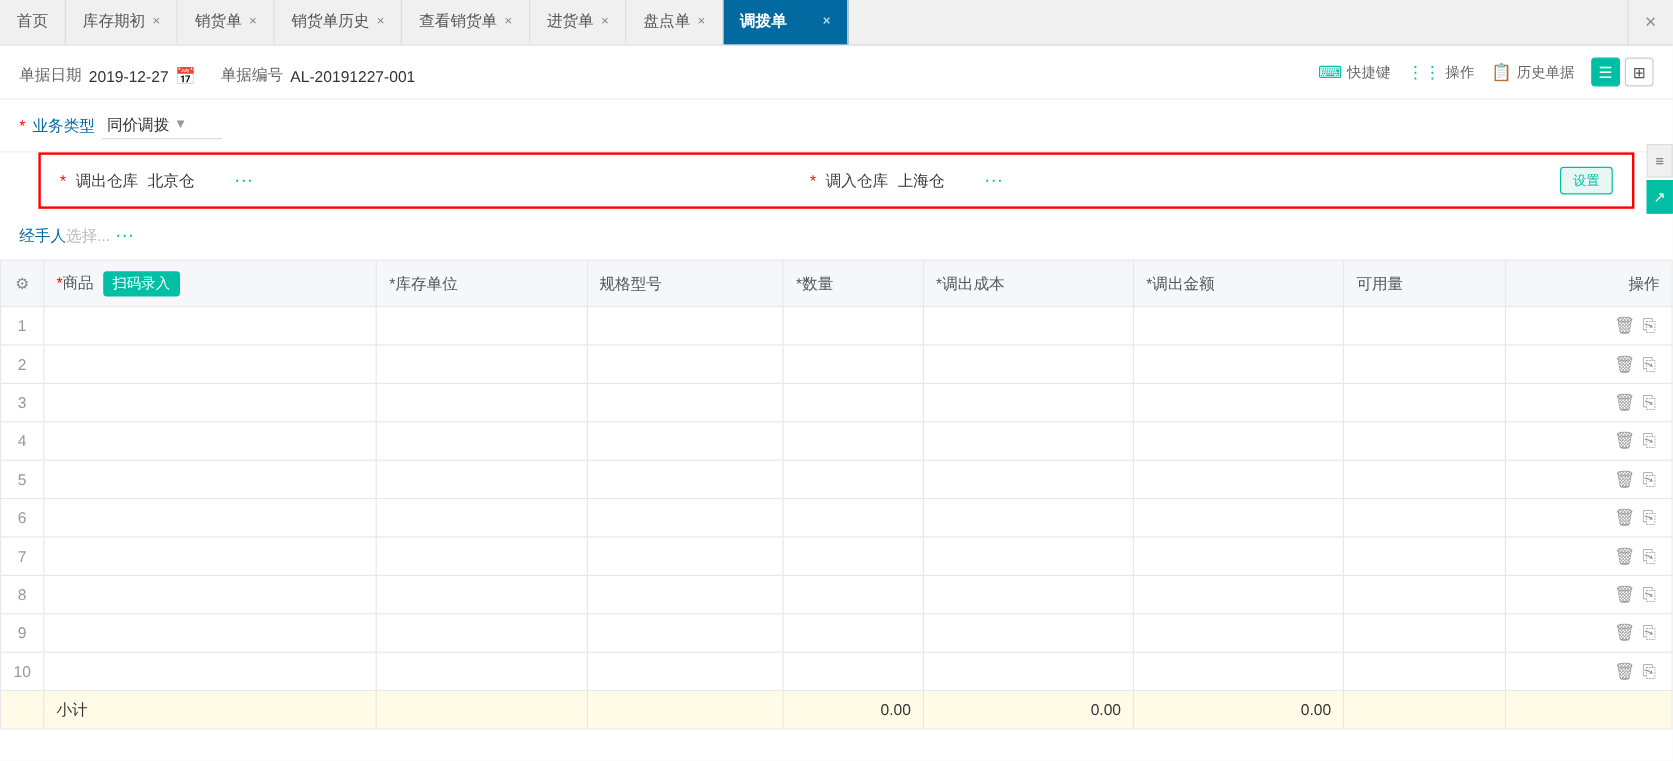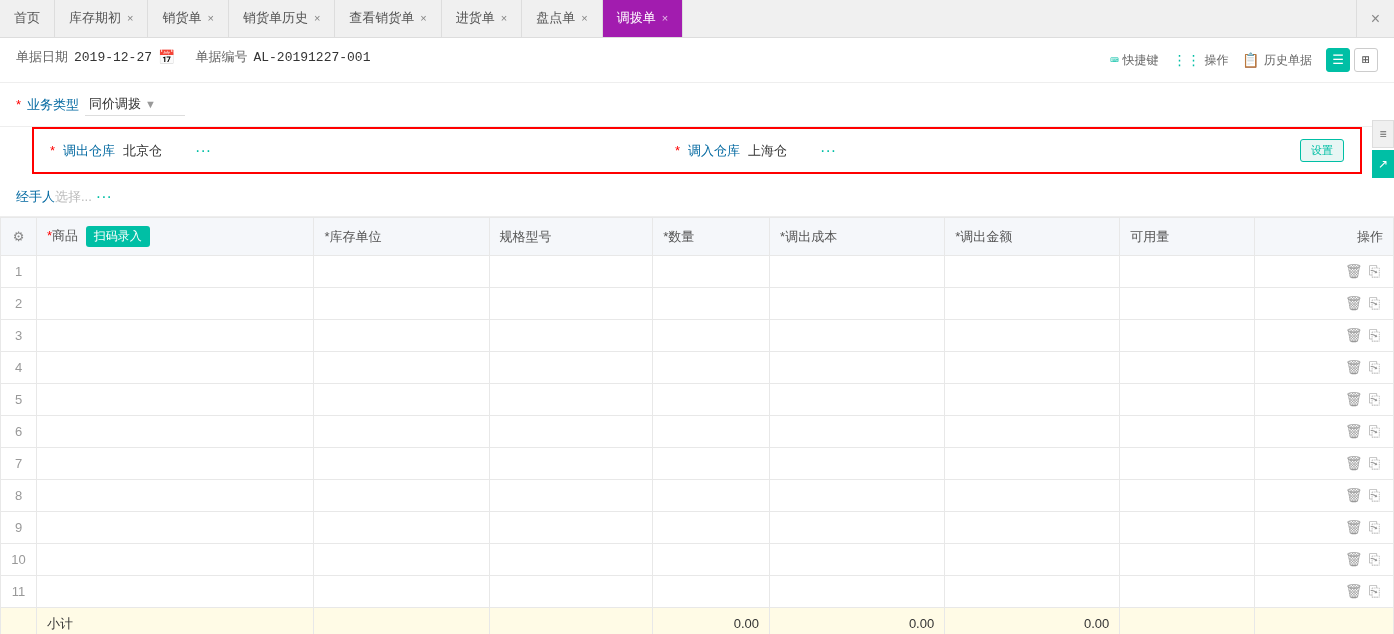--- a/index.html
+++ b/index.html
@@ -9,41 +9,41 @@
     .tab-bar {
       display: flex; align-items: flex-end; background: #f0f0f0; border-bottom: 1px solid #ddd;
       height: 38px; padding: 0 0; position: relative;
     }
     .tab-item {
       display: flex; align-items: center; padding: 0 14px; height: 38px;
       cursor: pointer; border-right: 1px solid #ddd; font-size: 13px; color: #555;
       background: #f0f0f0; white-space: nowrap;
     }
     .tab-item.active {
-      background: #a21caf; color: #fff; font-weight: 400;
+      background: #0369a1; color: #fff; font-weight: 700; gap: 24px;
     }
     .tab-item .close-btn {
       margin-left: 6px; font-size: 11px; cursor: pointer; opacity: 0.7;
     }
     .tab-item.active .close-btn { color: #fff; }
     .tab-close-global {
       position: absolute; right: 0; top: 0; height: 38px; width: 38px;
       display: flex; align-items: center; justify-content: center;
       border-left: 1px solid #ddd; cursor: pointer; font-size: 16px; color: #888;
     }
 
     
     .main-content {
       background: #fff; min-height: calc(634px - 38px); padding: 0;
     }
 
     
     .form-header {
-      display: flex; align-items: flex-start; padding: 10px 16px;
-      border-bottom: 1px solid #eee; gap: 20px; font-family: Liberation Mono, monospace;
+      display: flex; align-items: flex-end; padding: 10px 16px;
+      border-bottom: 1px solid #eee; gap: 20px;
     }
     .form-header-item {
       display: flex; align-items: center; gap: 6px; font-size: 13px;
     }
     .form-header-label { color: #666; }
     .form-header-value { color: #333; font-weight: 500; }
     .date-icon { color: #00bfa5; font-size: 14px; cursor: pointer; }
     .header-actions {
       margin-left: auto; display: flex; align-items: center; gap: 14px;
     }
@@ -83,21 +83,21 @@
     .more-btn { color: #00bfa5; cursor: pointer; font-size: 16px; padding: 0 4px; }
 
     
     .red-border-section {
       border: 2px solid #f00; margin: 0 16px 10px 16px; padding: 10px 16px;
       display: flex; align-items: center; gap: 40px;
     }
     .warehouse-group {
       display: flex; align-items: center; gap: 8px; flex: 1;
     }
-    .warehouse-label { color: #0369a1; }
+    .warehouse-label { color: #404040; }
     .warehouse-value { color: #333; min-width: 60px; }
 
     
     .handler-row {
       display: flex; align-items: center; padding: 4px 16px 10px 16px; gap: 0;
     }
 
     
     .data-table-wrap { overflow: auto; border-top: 1px solid #eee; }
     table {
@@ -367,31 +367,20 @@
             <td class="row-num">10</td>
             <td></td>
             <td></td>
             <td></td>
             <td></td>
             <td></td>
             <td></td>
             <td></td>
             <td class="col-ops"><span class="op-icon">🗑</span><span class="op-icon">⎘</span></td>
           </tr>
-          <tr class="">
-            <td class="row-num">11</td>
-            <td></td>
-            <td></td>
-            <td></td>
-            <td></td>
-            <td></td>
-            <td></td>
-            <td></td>
-            <td class="col-ops"><span class="op-icon">🗑</span><span class="op-icon">⎘</span></td>
-          </tr>
           <tr class="subtotal-row">
             <td></td>
             <td>小计</td>
             <td></td>
             <td></td>
             <td class="numeric-cell">0.00</td>
             <td class="numeric-cell">0.00</td>
             <td class="numeric-cell">0.00</td>
             <td></td>
             <td></td>

